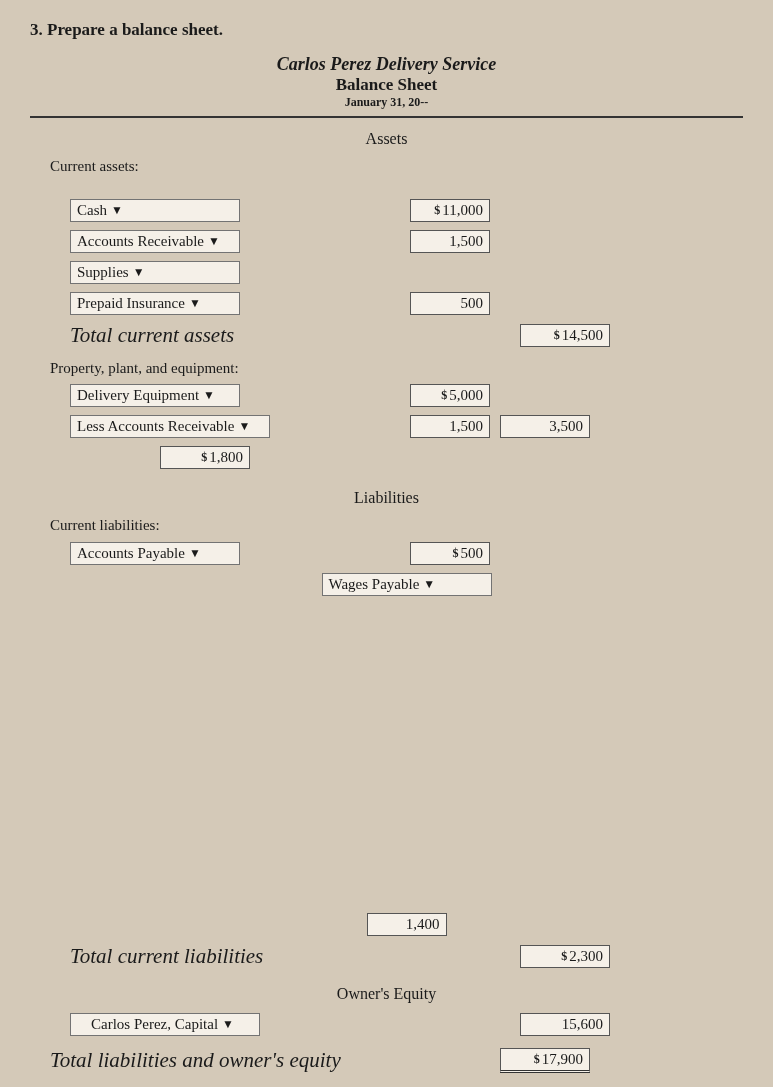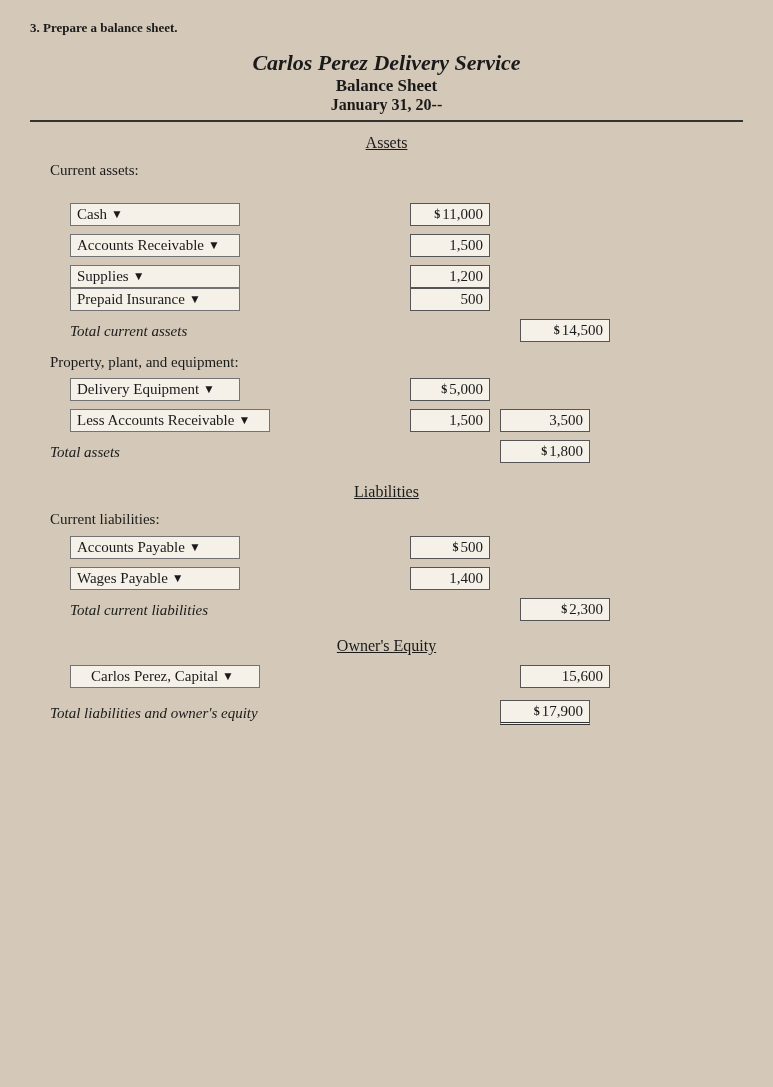--- a/index.html
+++ b/index.html
@@ -6,48 +6,47 @@
     body {
       font-family: 'Times New Roman', Times, serif;
       background: #d4c9b8;
       width: 773px;
       min-height: 1087px;
       padding: 20px 30px;
       font-size: 16px;
       color: #1a1a1a;
     }
     .question-number {
-      font-size: 13px;
+      font-size: 17px;
       font-weight: bold;
       margin-bottom: 14px;
     }
     .report-header {
       text-align: center;
       margin-bottom: 6px;
     }
     .report-header .company-name {
-      font-size: 22px;
+      font-size: 18px;
       font-weight: bold;
       font-style: italic;
     }
     .report-header .report-title {
       font-size: 17px;
       font-weight: bold;
     }
     .report-header .report-date {
-      font-size: 16px;
+      font-size: 12px;
       font-weight: bold;
     }
     .header-line {
       border-top: 2px solid #333;
       margin: 6px 0 12px 0;
     }
     .section-heading {
       text-align: center;
-      text-decoration: underline;
       font-size: 16px;
       margin-bottom: 10px;
     }
     .row {
       display: flex;
       align-items: center;
       margin-bottom: 24px;
     }
     .indent-1 { padding-left: 20px; }
     .indent-2 { padding-left: 40px; }
@@ -97,21 +96,21 @@
       flex: 0 0 340px;
     }
     .amounts-section {
       display: flex;
       gap: 10px;
       align-items: center;
       flex: 1;
     }
 
     .total-label {
-      font-size: 15px;
+      font-size: 21px;
       font-style: italic;
     }
     .section-label {
       font-size: 15px;
     }
   </style>
 </head>
 <body>
 
 <div class="question-number">
@@ -153,30 +152,25 @@
       <span class="dropdown-arrow">▼</span>
     </div>
   </div>
   <div class="amounts-section">
     <div class="amount-box">
       <span>1,500</span>
     </div>
   </div>
 </div>
 
-<div class="row indent-2" style="margin-bottom:0;">
+<div class="row indent-2" style="margin-bottom:8px;gap:7px;">
   <div class="label-section">
     <div class="account-box">
       <span>Supplies</span>
       <span class="dropdown-arrow">▼</span>
-    </div>
-  </div>
-  <div class="amounts-section">
-    <div class="amount-box">
-      <span>1,200</span>
     </div>
   </div>
 </div>
 
 <div class="row indent-2" style="margin-bottom:8px;">
   <div class="label-section">
     <div class="account-box">
       <span>Prepaid Insurance</span>
       <span class="dropdown-arrow">▼</span>
     </div>
@@ -231,23 +225,20 @@
     <div class="amount-box">
       <span>1,500</span>
     </div>
     <div class="total-box">
       <span>3,500</span>
     </div>
   </div>
 </div>
 
 <div class="row indent-1" style="margin-bottom:20px;">
-  <div class="label-section">
-    <span class="total-label">Total assets</span>
-  </div>
   <div class="amounts-section">
     <div style="width:100px;"></div>
     <div class="total-box">
       <span class="dollar-prefix">$</span>
       <span>1,800</span>
     </div>
   </div>
 </div>
 
 <div class="section-heading">Liabilities</div>
@@ -264,21 +255,21 @@
     </div>
   </div>
   <div class="amounts-section">
     <div class="amount-box">
       <span class="dollar-prefix">$</span>
       <span>500</span>
     </div>
   </div>
 </div>
 
-<div class="row indent-2" style="margin-bottom:8px;">
+<div class="row indent-2" style="margin-bottom:8px;flex-direction:column;">
   <div class="label-section">
     <div class="account-box">
       <span>Wages Payable</span>
       <span class="dropdown-arrow">▼</span>
     </div>
   </div>
   <div class="amounts-section">
     <div class="amount-box">
       <span>1,400</span>
     </div>

